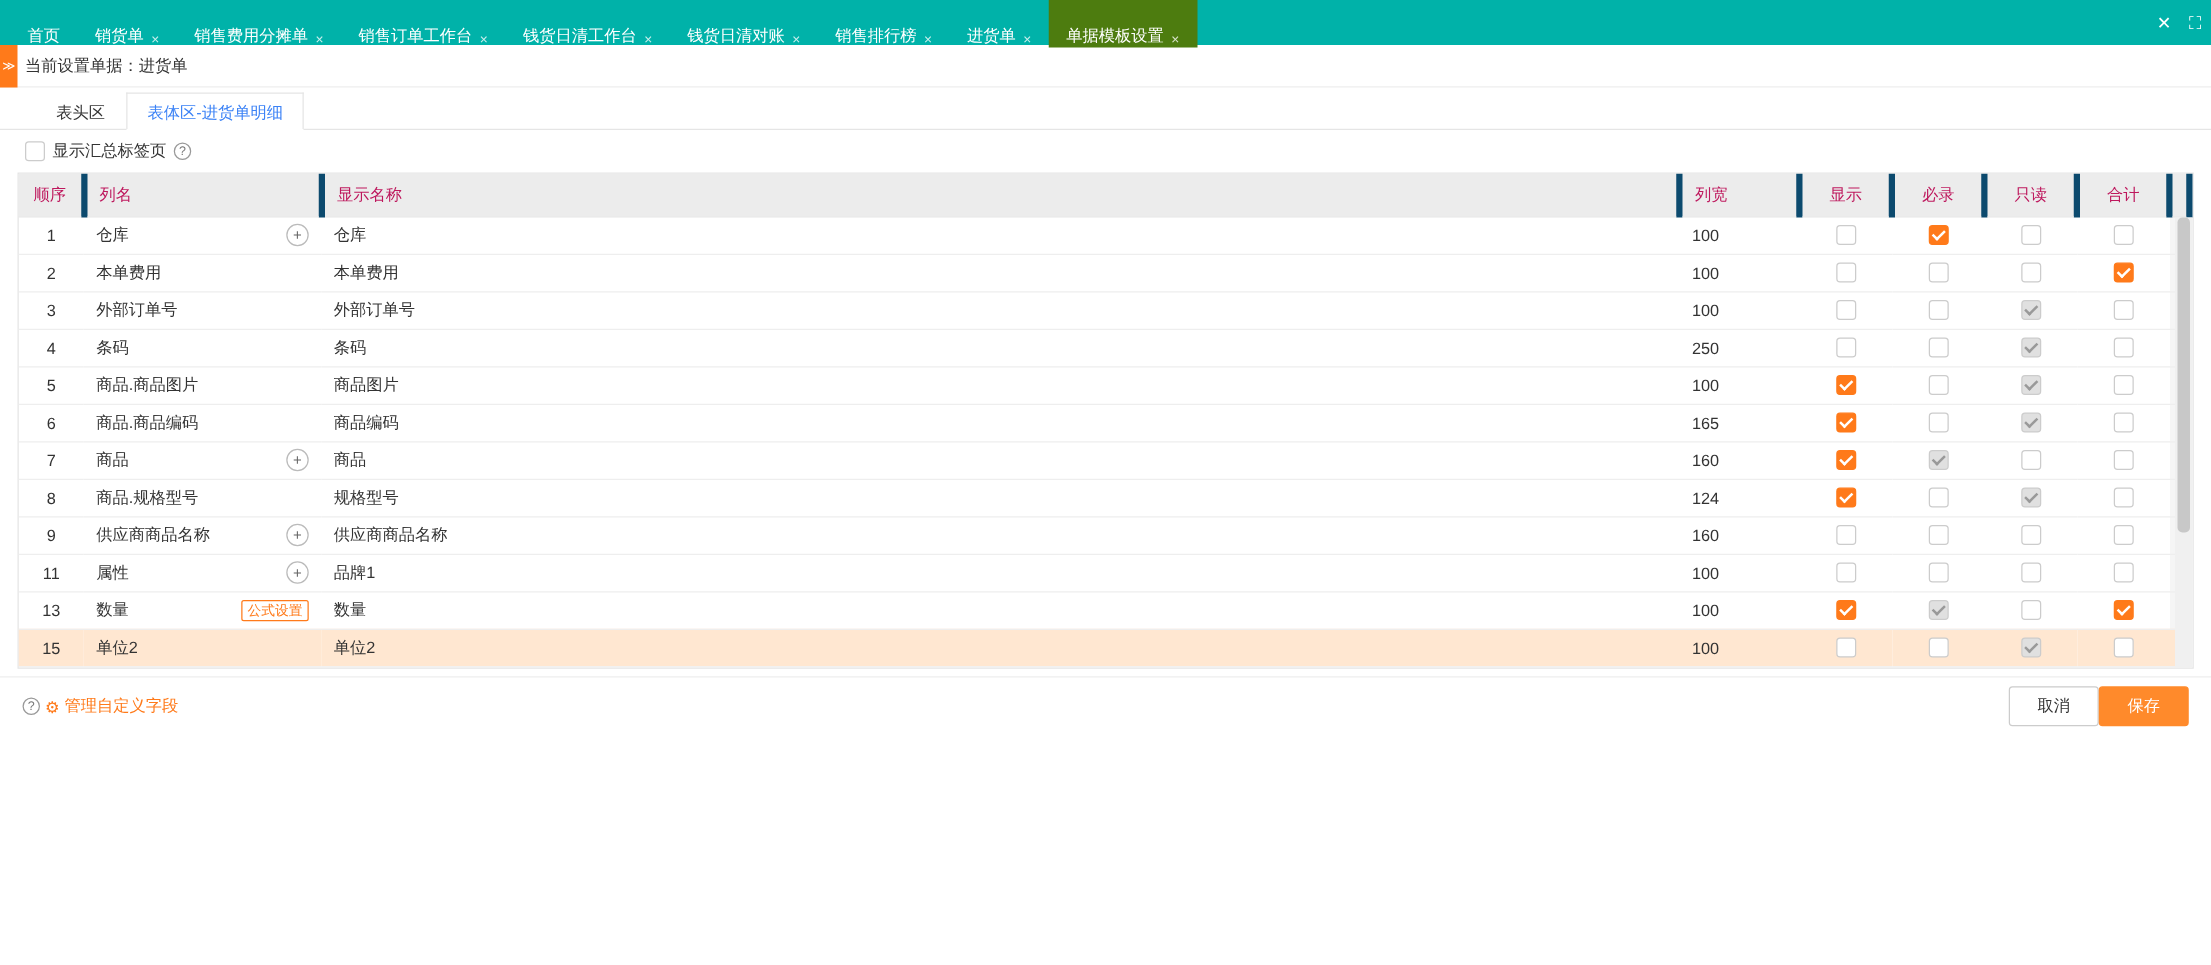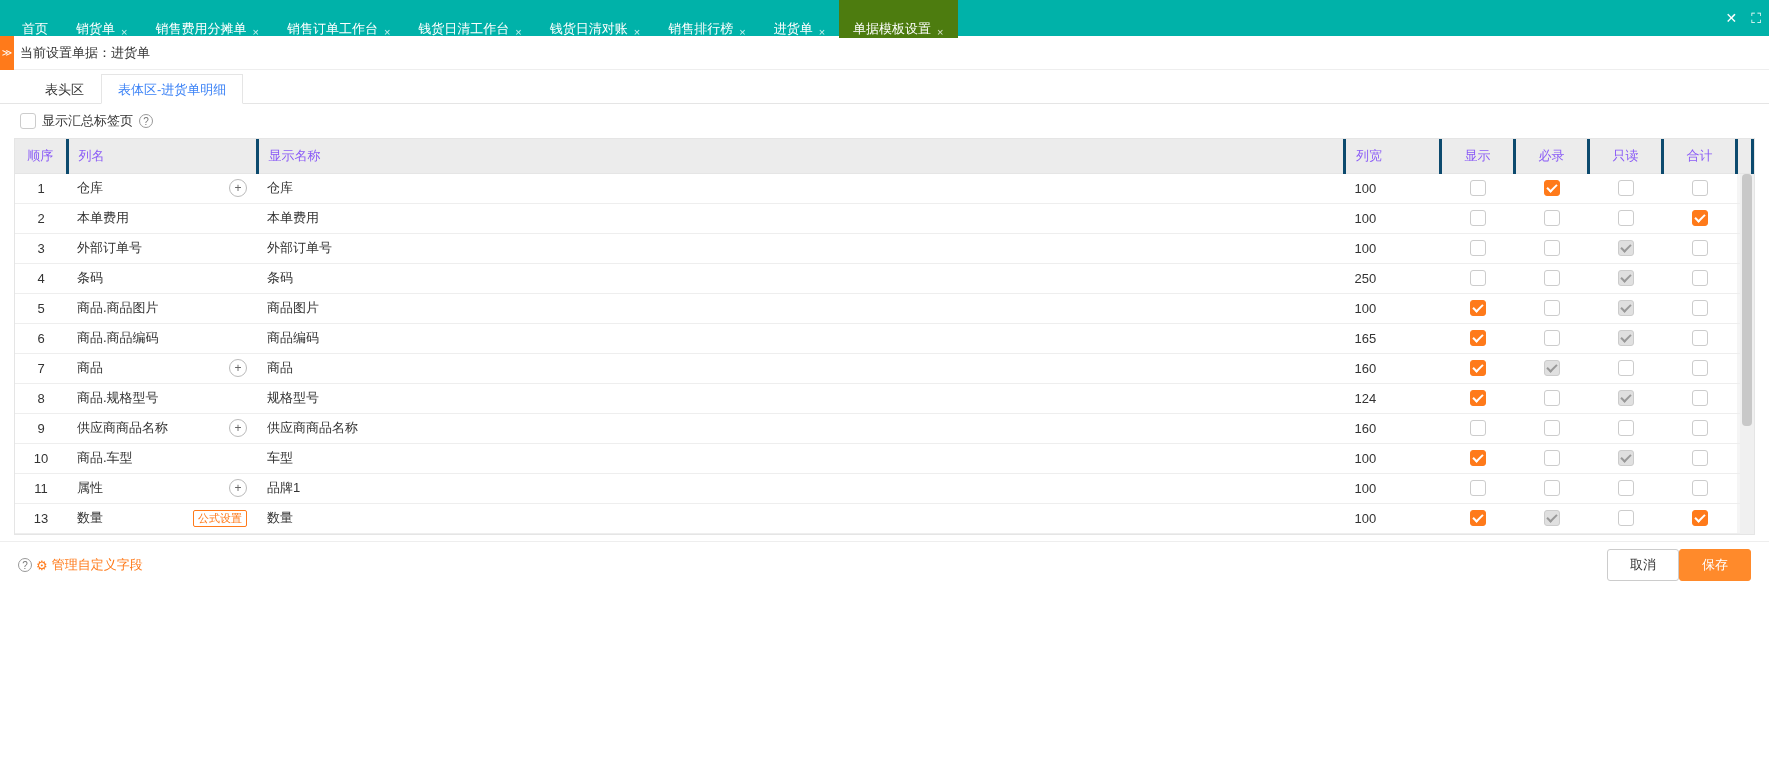--- a/index.html
+++ b/index.html
@@ -23,21 +23,21 @@
 .sub-tab { padding: 0 16px; height: 30px; line-height: 30px; cursor: pointer; color: #333; border: 1px solid transparent; border-bottom: none; position: relative; top: 1px; }
 .sub-tab.active { color: #3b82f6; border: 1px solid #e5e5e5; border-bottom: 1px solid #fff; background: #fff; }
 
 
 .option-row { display: flex; align-items: center; height: 34px; padding-left: 20px; gap: 6px; }
 .help-icon { display: inline-flex; width: 14px; height: 14px; border: 1px solid #999; border-radius: 50%; align-items: center; justify-content: center; font-size: 10px; color: #777; cursor: pointer; }
 
 
 .table-wrap { margin: 0 14px; border: 1px solid #e5e5e5; position: relative; }
 .tbl { width: 100%; border-collapse: collapse; table-layout: fixed; }
-.tbl th { background: #ececec; font-weight: normal; color: #8b5cf6; height: 34px; border-bottom: 1px solid #e5e5e5; border-right: 3px solid #0c4a6e; text-align: left; padding-left: 10px; }
+.tbl th { background: #ececec; font-weight: normal; color: #be185d; height: 34px; border-bottom: 1px solid #e5e5e5; border-right: 5px solid #0c4a6e; text-align: left; padding-left: 10px; }
 .tbl th.center { text-align: center; padding-left: 0; }
 .tbl td { height: 30px; border-bottom: 1px solid #eee; padding-left: 10px; color: #333; }
 .tbl td.center { text-align: center; padding-left: 0; }
 .tbl tr.hover-row td { background: #ffe7d1; }
 .col-seq { width: 52px; text-align: center !important; padding-left:0 !important; }
 .col-name { width: 190px; }
 .col-disp { }
 .col-width { width: 96px; }
 .col-chk { width: 74px; }
 .col-scroll { width: 16px; padding:0 !important; background:#f5f5f5; }
@@ -289,35 +289,20 @@
           </td>
           <td>供应商商品名称</td>
           <td>160</td>
           <td class="center"><input type="checkbox" class="chk" style=""></td>
           <td class="center"><input type="checkbox" class="chk" style=""></td>
           <td class="center"><input type="checkbox" class="chk" style=""></td>
           <td class="center"><input type="checkbox" class="chk" style=""></td>
           <td class="col-scroll"></td>
         </tr>
         <tr>
-          <td class="col-seq">10</td>
-          <td>
-            <div class="name-cell">
-              <span>商品.车型</span>
-            </div>
-          </td>
-          <td>车型</td>
-          <td>100</td>
-          <td class="center"><input type="checkbox" class="chk" checked="" style=""></td>
-          <td class="center"><input type="checkbox" class="chk" style=""></td>
-          <td class="center"><input type="checkbox" class="chk" disabled="" checked="" style=""></td>
-          <td class="center"><input type="checkbox" class="chk" style=""></td>
-          <td class="col-scroll"></td>
-        </tr>
-        <tr>
           <td class="col-seq">11</td>
           <td>
             <div class="name-cell">
               <span>属性</span>
               <span class="plus-btn">+</span>
             </div>
           </td>
           <td>品牌1</td>
           <td>100</td>
           <td class="center"><input type="checkbox" class="chk" style=""></td>
@@ -333,20 +318,35 @@
               <span>数量</span>
               <span class="formula-tag">公式设置</span>
             </div>
           </td>
           <td>数量</td>
           <td>100</td>
           <td class="center"><input type="checkbox" class="chk" checked="" style=""></td>
           <td class="center"><input type="checkbox" class="chk" disabled="" checked="" style=""></td>
           <td class="center"><input type="checkbox" class="chk" style=""></td>
           <td class="center"><input type="checkbox" class="chk" checked="" style=""></td>
+          <td class="col-scroll"></td>
+        </tr>
+        <tr class="hover-row">
+          <td class="col-seq">15</td>
+          <td>
+            <div class="name-cell">
+              <span>单位2</span>
+            </div>
+          </td>
+          <td>单位2</td>
+          <td>100</td>
+          <td class="center"><input type="checkbox" class="chk" style=""></td>
+          <td class="center"><input type="checkbox" class="chk" style=""></td>
+          <td class="center"><input type="checkbox" class="chk" disabled="" checked="" style=""></td>
+          <td class="center"><input type="checkbox" class="chk" style=""></td>
           <td class="col-scroll"></td>
         </tr>
       </tbody>
   </table>
   <div class="scroll-col">
     <div class="scroll-thumb"></div>
   </div>
 </div>
 
 <div class="footer">

